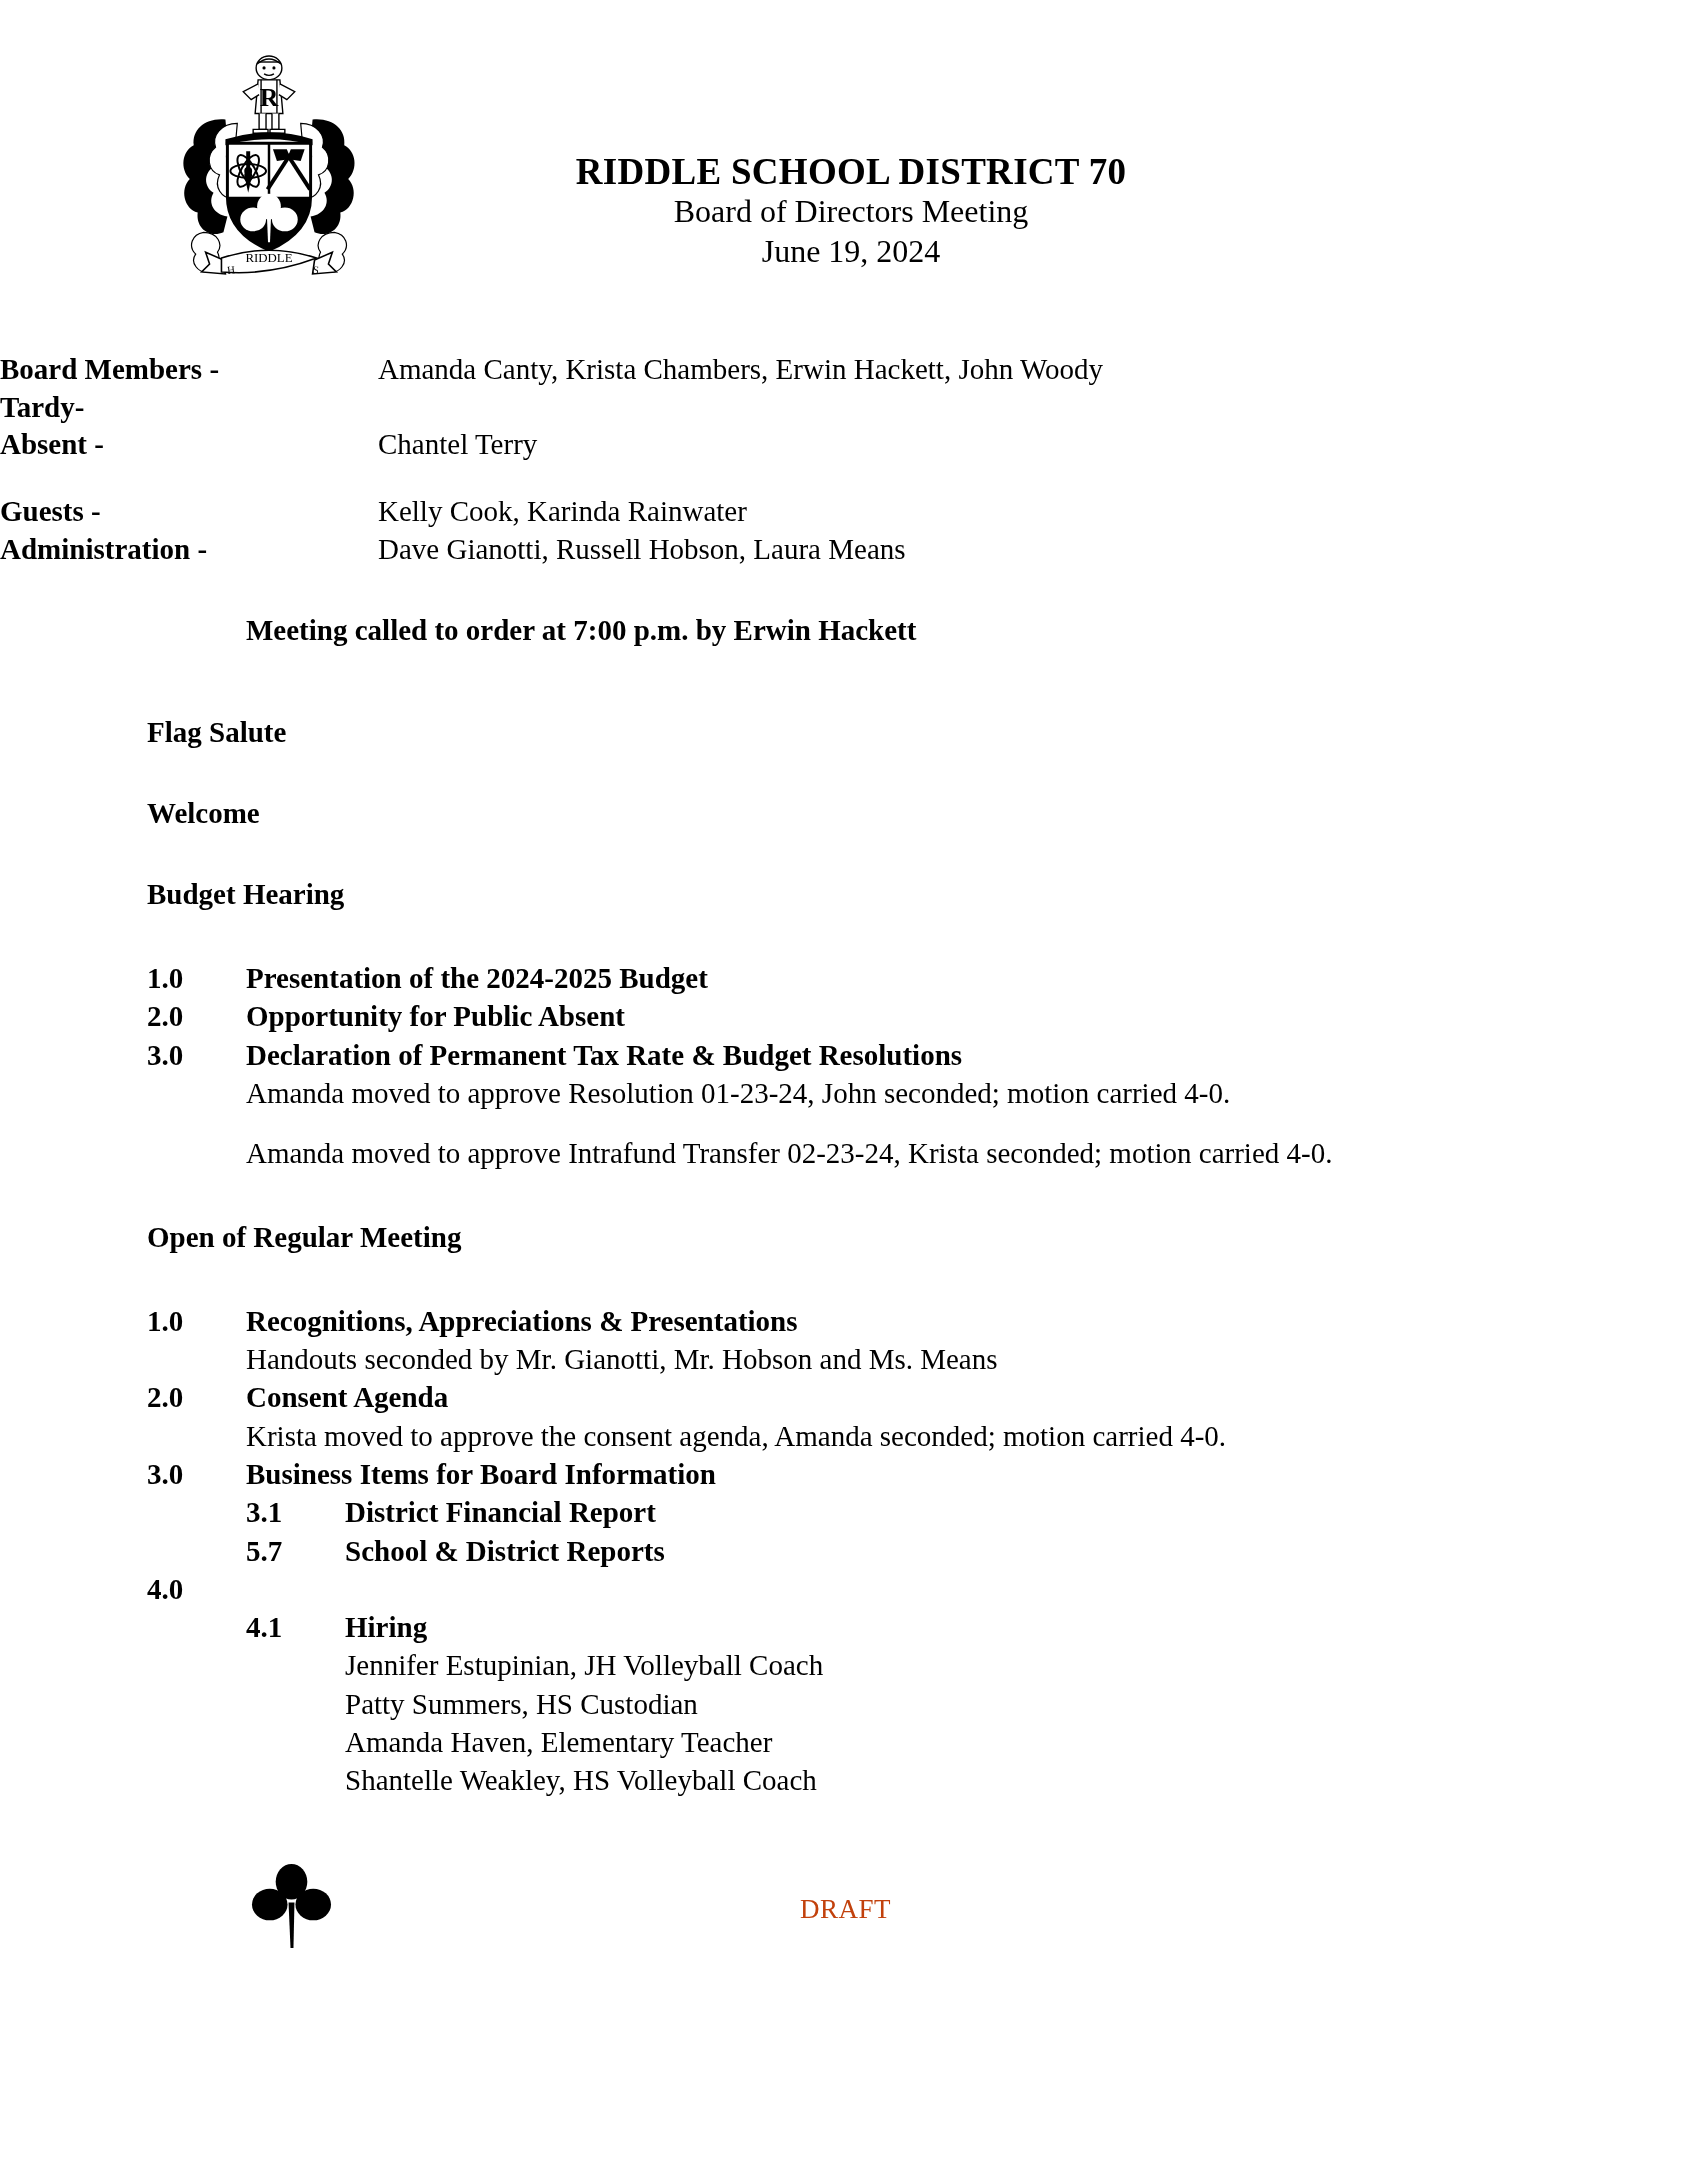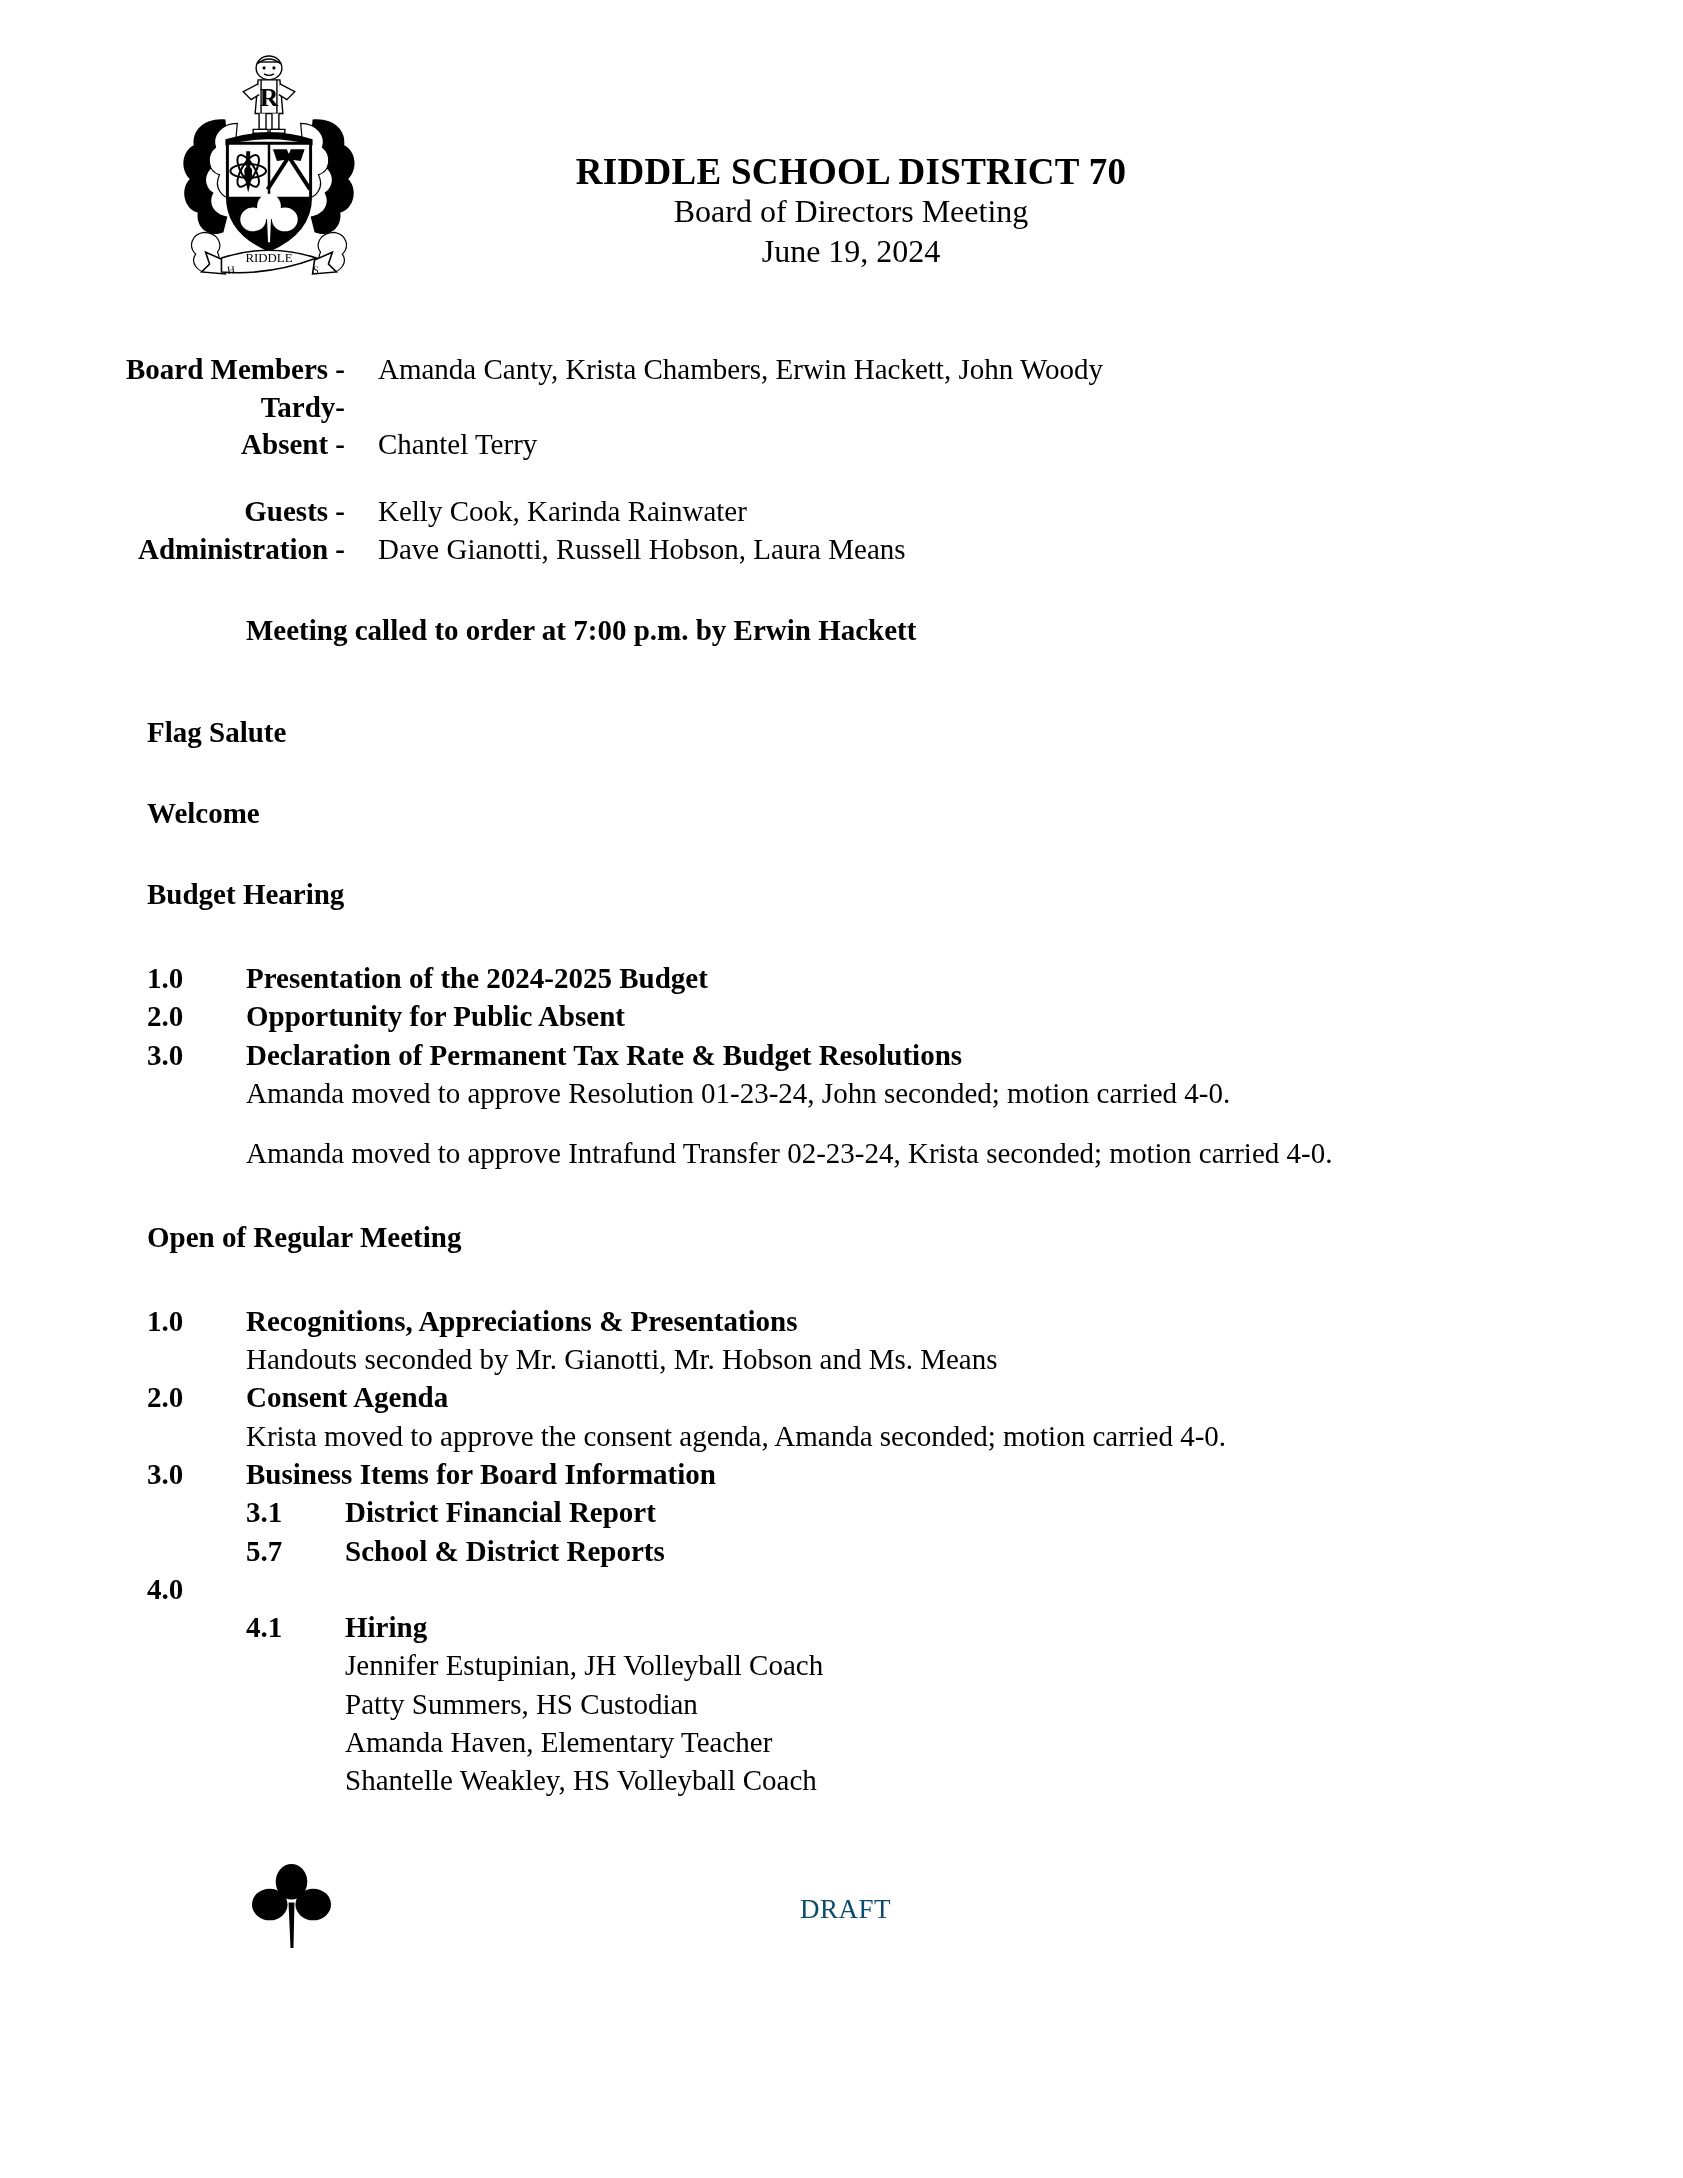--- a/index.html
+++ b/index.html
@@ -63,21 +63,21 @@
     top: 351px;
     width: 1683px;
   }
   .att-row {
     display: flex;
     line-height: 1.30;
   }
   .att-label {
     width: 345px;
     min-width: 345px;
-    text-align: right;
+    text-align: left;
     font-weight: bold;
     font-size: 29px;
     padding-right: 0px;
   }
   .att-value {
     padding-left: 33px;
     font-size: 29px;
   }
   .att-gap { height: 29px; }
 
@@ -359,16 +359,16 @@
     <svg viewBox="0 0 84 92" width="83" height="91" xmlns="http://www.w3.org/2000/svg">
       <g fill="#000">
         <ellipse cx="42" cy="21" rx="16" ry="18"></ellipse>
         <ellipse cx="20" cy="44" rx="18" ry="16"></ellipse>
         <ellipse cx="64" cy="44" rx="18" ry="16"></ellipse>
         <path d="M39 42 L45 42 L44 88 L41 88 Z"></path>
       </g>
     </svg>
   </div>
 
-  <div class="draft" style="color: #0c4a6e;">DRAFT</div>
+  <div class="draft" style="color: #c2410c;">DRAFT</div>
 
 </div>
 
 
 </body></html>

